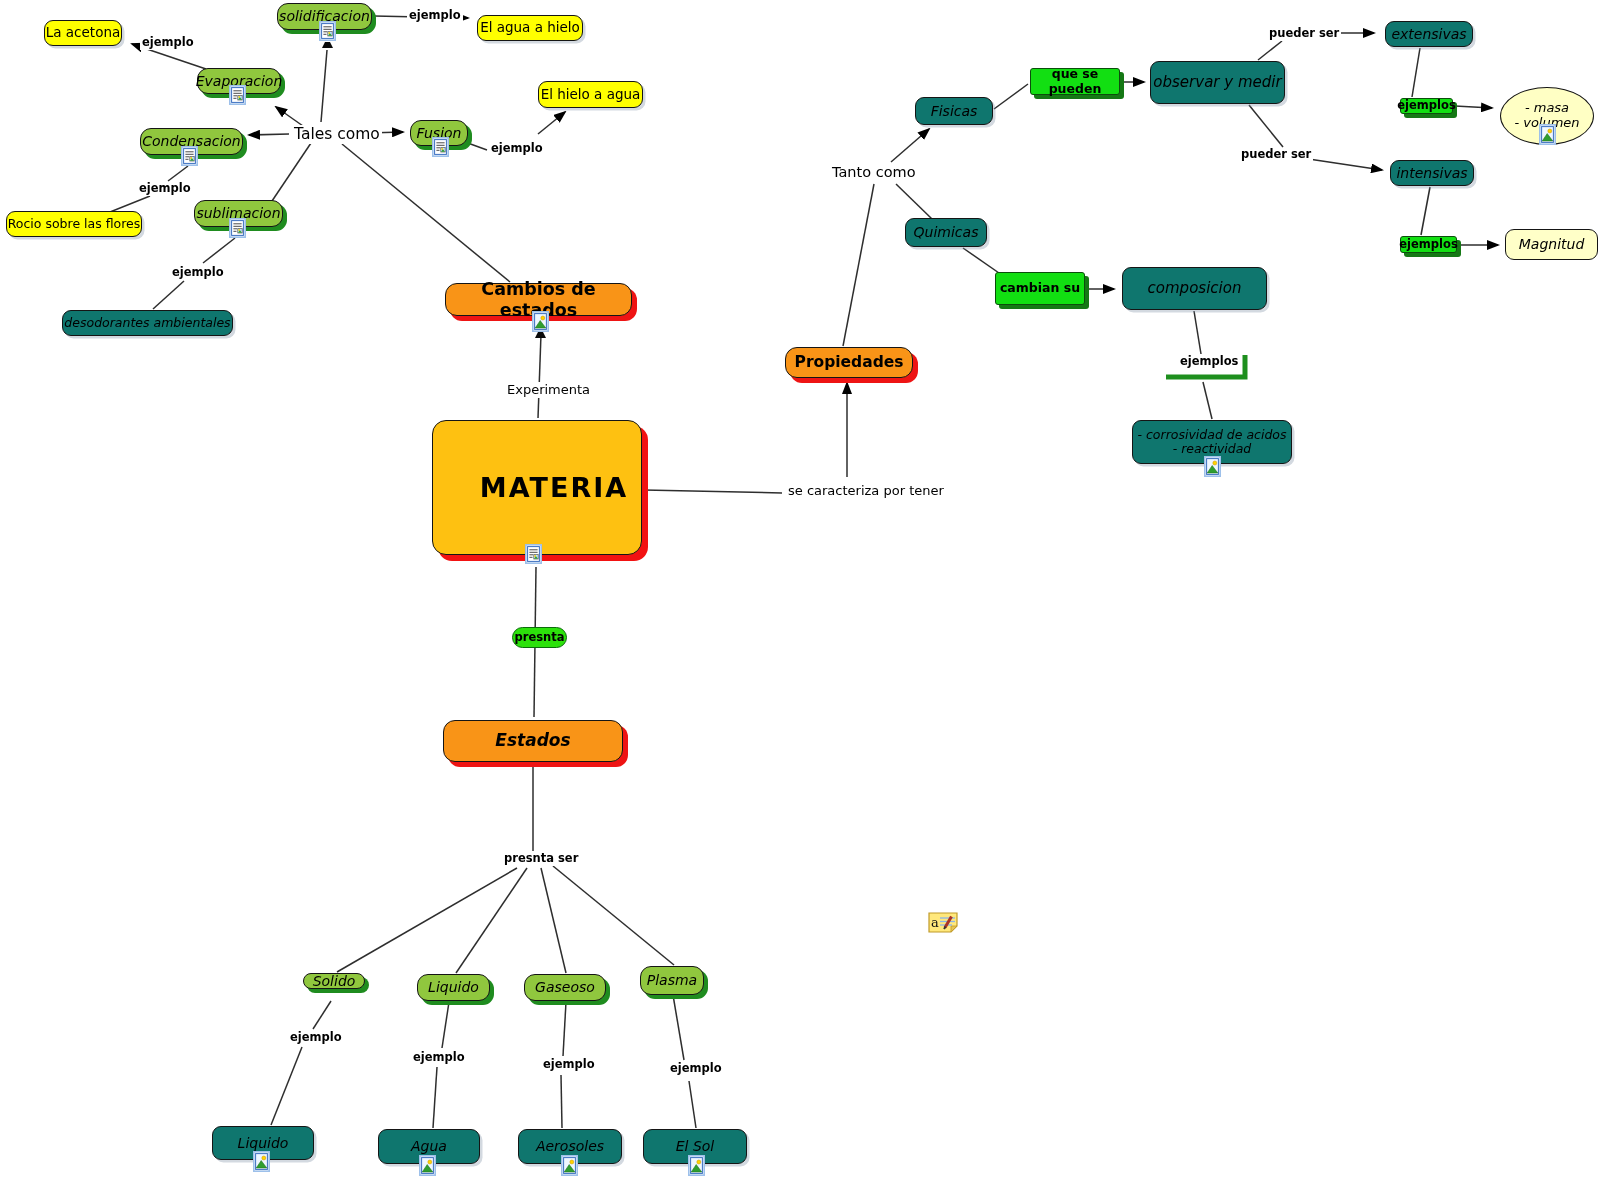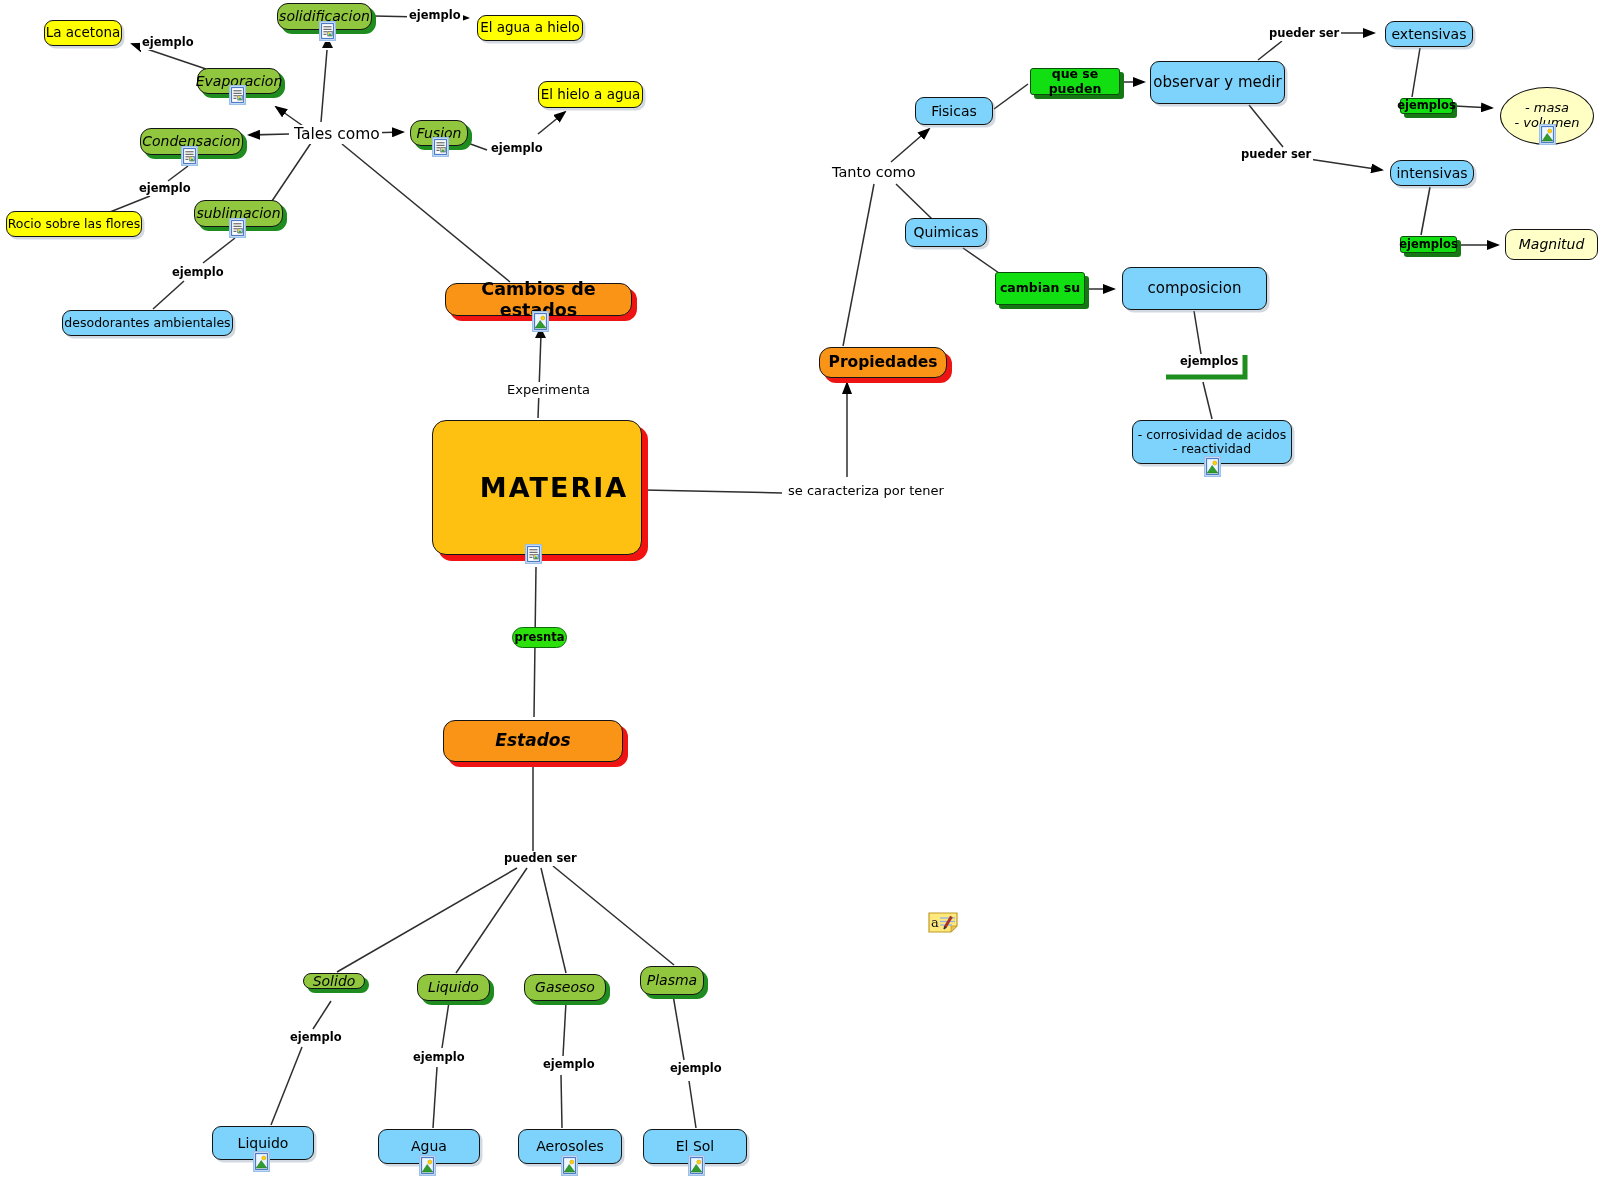--- a/index.html
+++ b/index.html
@@ -8,22 +8,22 @@
     font-family:"DejaVu Sans","Liberation Sans",sans-serif;overflow:hidden;
   }
   #edges{position:absolute;left:0;top:0;width:1601px;height:1179px;}
   .node{
     position:absolute;display:flex;align-items:center;justify-content:center;
     text-align:center;box-sizing:border-box;color:#000;line-height:1.15;
     white-space:pre-line;font-size:13.5px;
   }
   .n-yellow{background:#ffff00;border:1.5px solid #151515;border-radius:9px;
     box-shadow:2.5px 2.5px 0 rgba(130,145,165,0.35);}
-  .n-yellow-i{background:#7dd3fc;border:1.5px solid #151515;border-radius:9px;
-    box-shadow:2.5px 2.5px 0 rgba(130,145,165,0.35);}
+  .n-yellow-i{background:#0f766e;border:1.5px solid #151515;border-radius:9px;
+    box-shadow:2.5px 2.5px 0 rgba(130,145,165,0.35);font-style:italic;}
   .n-pale{background:#ffffc8;border:1.4px solid #151515;border-radius:9px;font-style:italic;font-size:14px;}
   .n-ellipse{background:#ffffc4;border:1.4px solid #151515;border-radius:50%;font-style:italic;}
   .n-green{background:#90c73e;border:1.5px solid #151515;border-radius:11px;
     box-shadow:4px 4px 0 #1f8c1f;font-style:italic;font-size:14px;}
   .n-orange{background:#f99417;border:1.6px solid #151515;border-radius:12px;
     box-shadow:5px 5px 0 #ee1414;font-weight:bold;}
   .n-orange-i{background:#f99417;border:1.6px solid #151515;border-radius:12px;
     box-shadow:5px 5px 0 #ee1414;font-weight:bold;font-style:italic;}
   .n-gold{background:#fec111;border:1.8px solid #151515;border-radius:14px;
     box-shadow:6px 6px 0 #f21212;font-weight:bold;letter-spacing:2px;}
@@ -97,41 +97,41 @@
       <line x1="963" y1="248" x2="999" y2="273" stroke="#2e2e2e" stroke-width="1.5"></line>
       <line x1="1088" y1="289" x2="1114" y2="289" stroke="#2e2e2e" stroke-width="1.5" marker-end="url(#ah)"></line>
       <line x1="1194" y1="311" x2="1201" y2="354" stroke="#2e2e2e" stroke-width="1.5"></line>
       <line x1="1203" y1="382" x2="1212" y2="419" stroke="#2e2e2e" stroke-width="1.5"></line>
       <polyline points="1166,377 1245,377 1245,355" fill="none" stroke="#1e8f1e" stroke-width="5"></polyline>
       <polygon points="322,48 333,48 330,42 325,42" fill="#0a0a0a"></polygon>
       <polygon points="535,338 546,338 543,332 538,332" fill="#0a0a0a"></polygon>
     </svg>
 <div class="node n-gold" style="left: 432px; top: 420px; width: 210px; height: 135px; font-size: 27px; padding-left: 34px;">MATERIA</div>
     <div class="node n-orange" style="left: 445px; top: 283px; width: 187px; height: 33px; font-size: 17.5px;">Cambios de estados</div>
-    <div class="node n-orange" style="left: 819px; top: 347px; width: 128px; height: 31px; font-size: 15.5px;">Propiedades</div>
+    <div class="node n-orange" style="left: 785px; top: 347px; width: 128px; height: 31px; font-size: 15.5px;">Propiedades</div>
     <div class="node n-orange-i" style="left: 443px; top: 720px; width: 180px; height: 42px; font-size: 17px;">Estados</div>
     <div class="node n-green" style="left: 277px; top: 3px; width: 95px; height: 27px;">solidificacion</div>
     <div class="node n-green" style="left: 197px; top: 68px; width: 84px; height: 26px;">Evaporacion</div>
     <div class="node n-green" style="left: 140px; top: 128px; width: 103px; height: 27px;">Condensacion</div>
     <div class="node n-green" style="left: 194px; top: 200px; width: 89px; height: 27px;">sublimacion</div>
     <div class="node n-green" style="left: 410px; top: 120px; width: 58px; height: 26px;">Fusion</div>
     <div class="node n-green" style="left: 303px; top: 973px; width: 62px; height: 16px;">Solido</div>
     <div class="node n-green" style="left: 417px; top: 974px; width: 73px; height: 27px;">Liquido</div>
     <div class="node n-green" style="left: 524px; top: 974px; width: 82px; height: 27px;">Gaseoso</div>
     <div class="node n-green" style="left: 640px; top: 966px; width: 64px; height: 29px;">Plasma</div>
     <div class="node n-yellow" style="left: 44px; top: 20px; width: 78px; height: 26px;">La acetona</div>
     <div class="node n-yellow" style="left: 477px; top: 15px; width: 106px; height: 26px;">El agua a hielo</div>
     <div class="node n-yellow" style="left: 538px; top: 81px; width: 105px; height: 27px;">El hielo a agua</div>
     <div class="node n-yellow" style="left: 6px; top: 211px; width: 136px; height: 26px; font-size: 12.5px;">Rocio sobre las flores</div>
     <div class="node n-yellow-i" style="left: 62px; top: 310px; width: 171px; height: 26px; font-size: 12.5px;">desodorantes ambientales</div>
     <div class="node n-yellow-i" style="left: 915px; top: 97px; width: 78px; height: 28px; font-size: 14px;">Fisicas</div>
     <div class="node n-yellow-i" style="left: 905px; top: 218px; width: 82px; height: 29px; font-size: 14px;">Quimicas</div>
     <div class="node n-yellow-i" style="left: 1150px; top: 61px; width: 135px; height: 43px; font-size: 15px;">observar y medir</div>
     <div class="node n-yellow-i" style="left: 1385px; top: 21px; width: 88px; height: 26px; font-size: 14px;">extensivas</div>
-    <div class="node n-yellow-i" style="left: 1390px; top: 160px; width: 84px; height: 26px; font-size: 14px; border-radius: 11px;">intensivas</div>
+    <div class="node n-yellow-i" style="left: 1390px; top: 160px; width: 84px; height: 26px; font-size: 14px;">intensivas</div>
     <div class="node n-yellow-i" style="left: 1122px; top: 267px; width: 145px; height: 43px; font-size: 15px;">composicion</div>
     <div class="node n-yellow-i" style="left: 1132px; top: 420px; width: 160px; height: 44px; font-size: 12.5px;">- corrosividad de acidos
 - reactividad</div>
     <div class="node n-yellow-i" style="left: 212px; top: 1126px; width: 102px; height: 34px; font-size: 14px;">Liquido</div>
     <div class="node n-yellow-i" style="left: 378px; top: 1129px; width: 102px; height: 35px; font-size: 14px;">Agua</div>
     <div class="node n-yellow-i" style="left: 518px; top: 1129px; width: 104px; height: 35px; font-size: 14px;">Aerosoles</div>
     <div class="node n-yellow-i" style="left: 643px; top: 1129px; width: 104px; height: 35px; font-size: 14px;">El Sol</div>
     <div class="node n-pale" style="left: 1505px; top: 229px; width: 93px; height: 31px;">Magnitud</div>
     <div class="node n-ellipse" style="left: 1500px; top: 87px; width: 94px; height: 58px; font-size: 13px;">- masa
 - volumen</div>
@@ -144,21 +144,21 @@
     <div class="lbl " style="left: 407px; top: 9px;">ejemplo</div>
     <div class="lbl " style="left: 489px; top: 142px;">ejemplo</div>
     <div class="lbl " style="left: 137px; top: 182px;">ejemplo</div>
     <div class="lbl " style="left: 170px; top: 266px;">ejemplo</div>
     <div class="lbl " style="left: 288px; top: 1031px;">ejemplo</div>
     <div class="lbl " style="left: 411px; top: 1051px;">ejemplo</div>
     <div class="lbl " style="left: 541px; top: 1058px;">ejemplo</div>
     <div class="lbl " style="left: 668px; top: 1062px;">ejemplo</div>
     <div class="lbl " style="left: 1267px; top: 27px;">pueder ser</div>
     <div class="lbl " style="left: 1239px; top: 148px;">pueder ser</div>
-    <div class="lbl " style="left: 502px; top: 852px;">pueden ser</div>
+    <div class="lbl " style="left: 502px; top: 852px;">presnta ser</div>
     <div class="lbl " style="left: 1178px; top: 355px;">ejemplos</div>
     <div class="lbl lbl-plain15" style="left: 292px; top: 125px;">Tales como</div>
     <div class="lbl lbl-plain14" style="left: 830px; top: 164px;">Tanto como</div>
     <div class="lbl lbl-plain13" style="left: 505px; top: 382px;">Experimenta</div>
     <div class="lbl lbl-plain13" style="left: 786px; top: 483px;">se caracteriza por tener</div>
     <div class="icon" style="left: 319px; top: 21px;"><svg width="17" height="20" viewBox="0 0 17 20">
         <rect x="0.8" y="0.8" width="15.4" height="18.4" fill="#ffffff" stroke="#9dc0ea" stroke-width="1.6"></rect>
         <rect x="2.6" y="2.6" width="11.8" height="14.8" fill="#ffffff" stroke="#3a6ec0" stroke-width="1"></rect>
         <line x1="4.4" y1="5.8" x2="12.6" y2="5.8" stroke="#4a4a4a" stroke-width="1"></line>
         <line x1="4.4" y1="8.3" x2="12.6" y2="8.3" stroke="#4a4a4a" stroke-width="1"></line>

